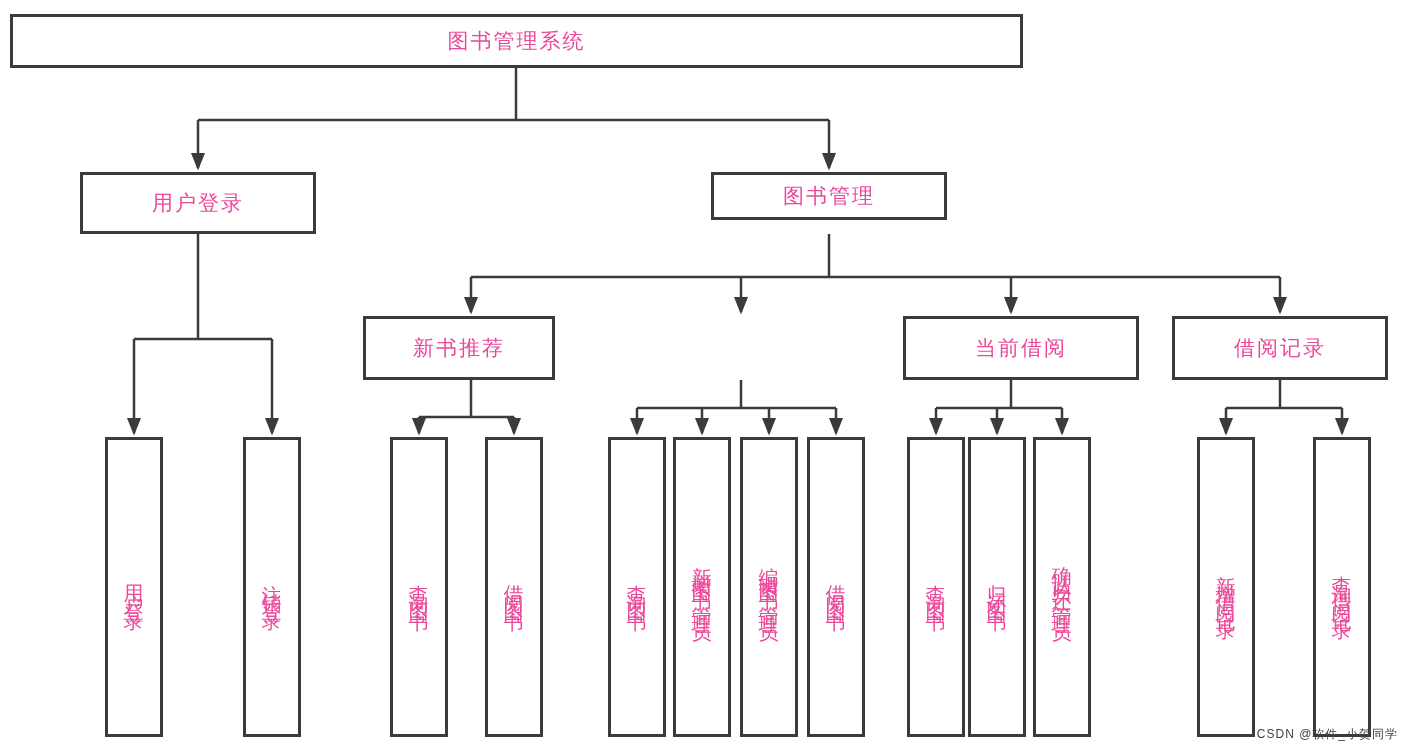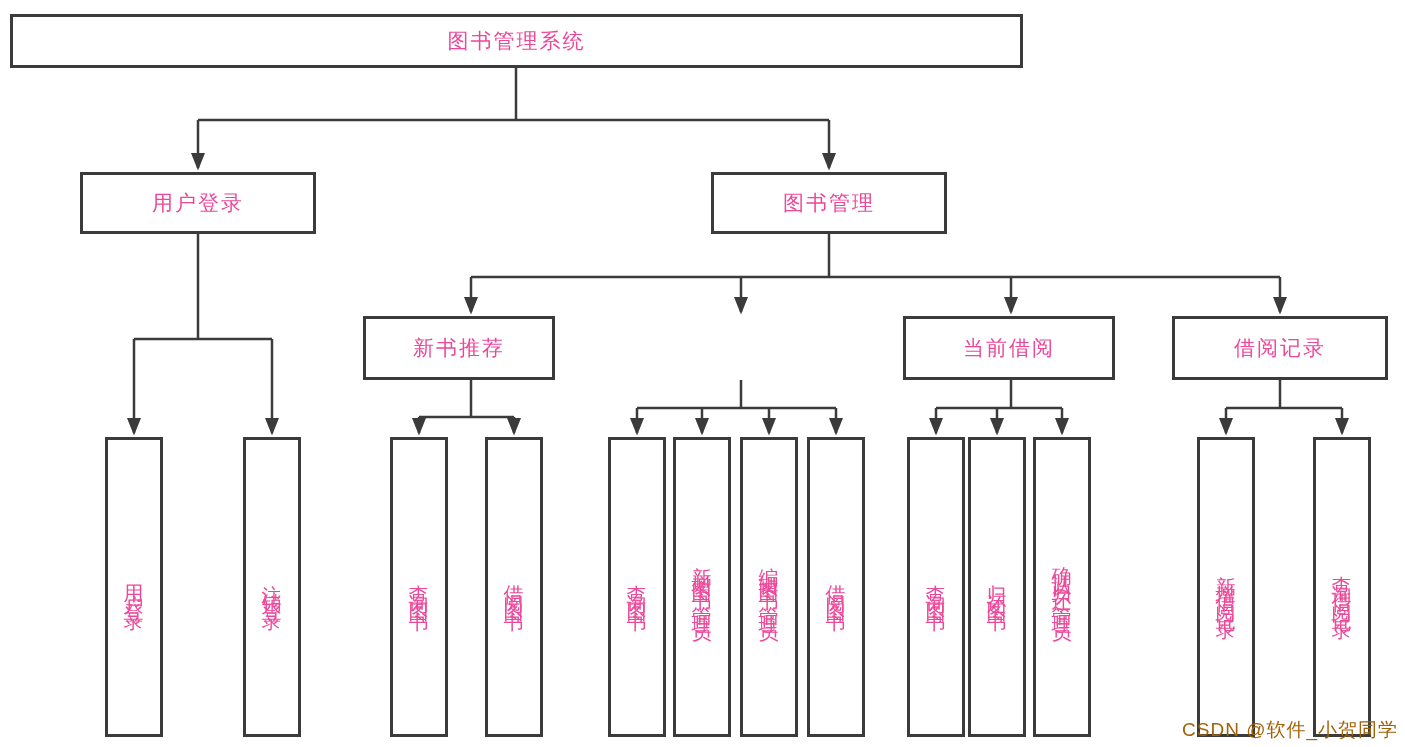--- a/index.html
+++ b/index.html
@@ -15,21 +15,21 @@
   }
   .h-label{font-size:21px;letter-spacing:2px;white-space:nowrap;}
   .leaf{width:58px;top:437px;height:300px;}
   .v-label{
     writing-mode:vertical-rl;text-orientation:upright;
     font-size:20px;letter-spacing:9px;line-height:1;white-space:nowrap;
   }
   .v-label.long{letter-spacing:8px;font-size:20px;}
   #watermark{
     position:absolute;right:7px;bottom:4px;z-index:3;
-    color:#a16207;font-size:19px;letter-spacing:1px;white-space:nowrap;
+    color:#404040;font-size:12px;letter-spacing:1px;white-space:nowrap;
   }
 </style>
 </head>
 <body>
 
 <div id="stage">
 
   <svg id="wires" width="1405" height="747" viewBox="0 0 1405 747">
     <defs>
       <marker id="arrow" viewBox="0 0 10 10" refX="8.6" refY="5" markerWidth="7.2" markerHeight="7.2" orient="auto-start-reverse">
@@ -94,28 +94,28 @@
     </g>
   </svg>
 
   <div class="node" style="left:10px;top:14px;width:1013px;height:54px;">
     <span class="h-label">图书管理系统</span>
   </div>
 
   <div class="node" style="left:80px;top:172px;width:236px;height:62px;">
     <span class="h-label">用户登录</span>
   </div>
-  <div class="node" style="left:711px;top:172px;width:236px;height:62px;">
+  <div class="node" style="left:711px;top:172px;width:236px;height:48px;">
     <span class="h-label">图书管理</span>
   </div>
 
   <div class="node" style="left:363px;top:316px;width:192px;height:64px;">
     <span class="h-label">新书推荐</span>
   </div>
-  <div class="node" style="left:903px;top:316px;width:212px;height:64px;">
+  <div class="node" style="left:903px;top:316px;width:236px;height:64px;">
     <span class="h-label">当前借阅</span>
   </div>
   <div class="node" style="left:1172px;top:316px;width:216px;height:64px;">
     <span class="h-label">借阅记录</span>
   </div>
 
   <div class="node leaf" style="left:105px;">
     <span class="v-label">用户登录</span>
   </div>
   <div class="node leaf" style="left:243px;">

